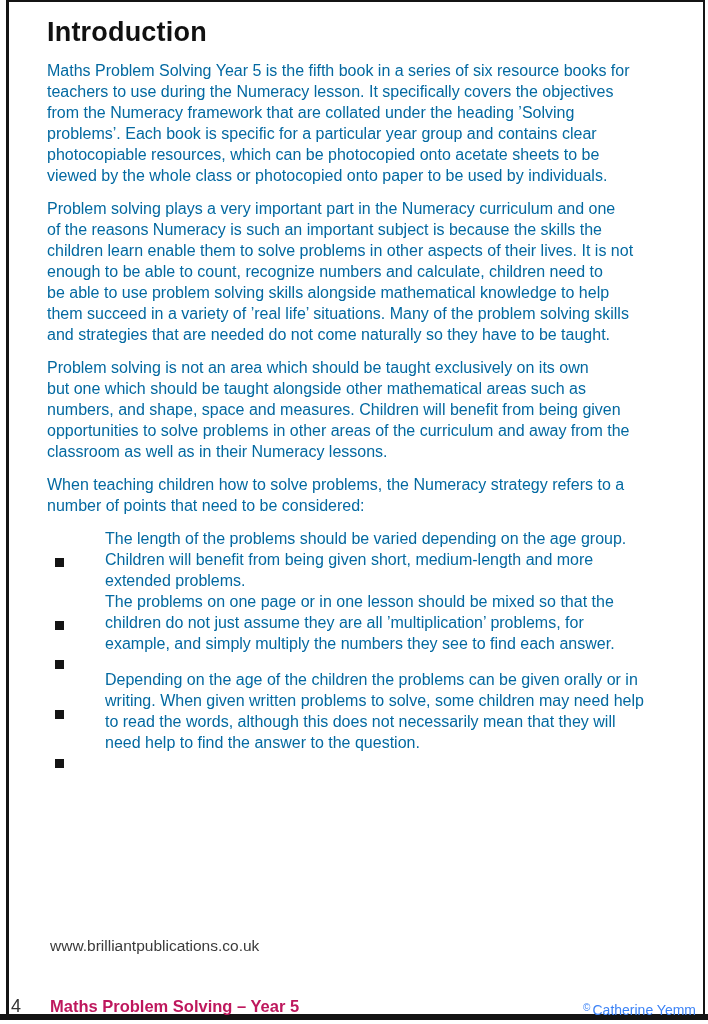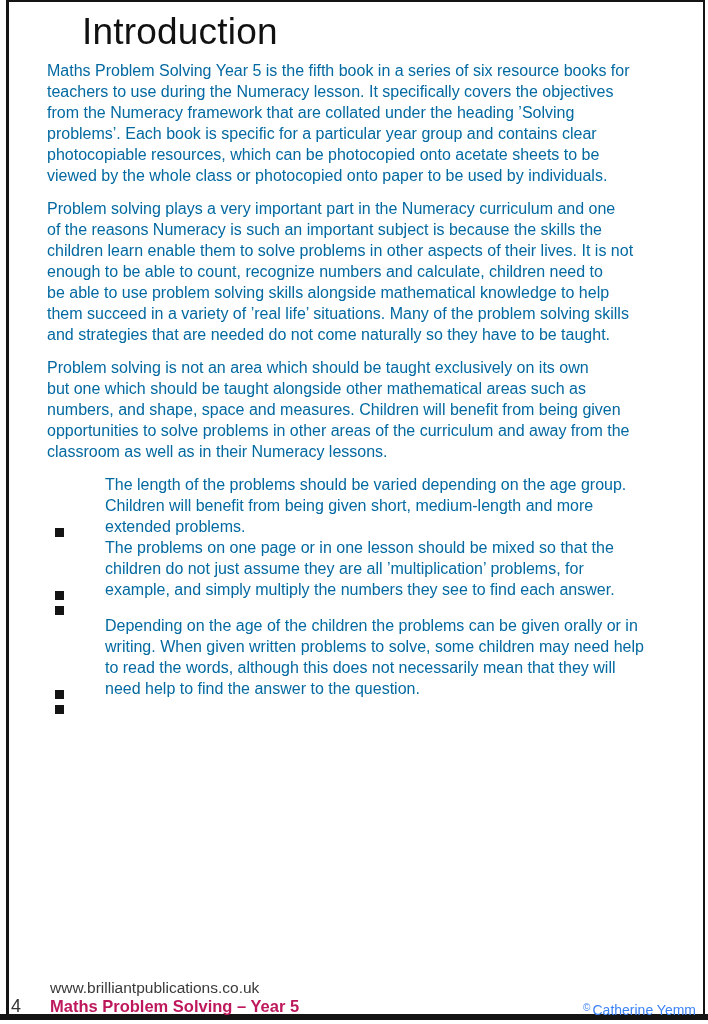--- a/index.html
+++ b/index.html
@@ -31,59 +31,58 @@
   }
 
   .content {
     position: absolute;
     left: 47px; top: 16px;
     width: 640px;
     color: #3a3a3a;
   }
 
   h1.page-title {
-    font-size: 37px;
+    font-size: 27px;
     line-height: 32px;
-    font-weight: 400;
+    font-weight: 700;
     color: #111111;
     letter-spacing: 0.2px;
     margin-bottom: 4px;
-    margin-left: 35px;
   }
 
   .body-text {
     font-size: 16px;
     line-height: 21px;
     white-space: pre;
     color: #0369a1;
   }
 
   p.para { margin-top: 12px; }
 
   ul.bullet-list {
     list-style: none;
     margin-top: 12px;
   }
   li.bullet-item {
     display: flex;
-    align-items: flex-end;
+    align-items: center;
   }
   .bullet-square {
     flex: 0 0 auto;
     width: 9px; height: 9px;
     background: #141414;
     margin: 6px 0 0 8px;
   }
   .bullet-text {
     margin-left: 41px;
   }
 
   .footer-url {
     position: absolute;
-    left: 50px; top: 978px;
+    left: 50px; top: 936px;
     font-size: 15.5px;
     line-height: 19px;
     color: #3a3a3a;
   }
   .footer-book-title {
     position: absolute;
     left: 50px; top: 997px;
     font-size: 16.5px;
     line-height: 19px;
     font-weight: 700;
@@ -131,20 +130,22 @@
 children learn enable them to solve problems in other aspects of their lives. It is not
 enough to be able to count, recognize numbers and calculate, children need to
 be able to use problem solving skills alongside mathematical knowledge to help
 them succeed in a variety of ’real life’ situations. Many of the problem solving skills
 and strategies that are needed do not come naturally so they have to be taught.</p>
     <p class="para body-text">Problem solving is not an area which should be taught exclusively on its own
 but one which should be taught alongside other mathematical areas such as
 numbers, and shape, space and measures. Children will benefit from being given
 opportunities to solve problems in other areas of the curriculum and away from the
 classroom as well as in their Numeracy lessons.</p>
+    <p class="para body-text">When teaching children how to solve problems, the Numeracy strategy refers to a
+number of points that need to be considered:</p>
 
     <ul class="bullet-list">
       <li class="bullet-item">
         <span class="bullet-square"></span>
         <span class="bullet-text body-text">The length of the problems should be varied depending on the age group.
 Children will benefit from being given short, medium-length and more
 extended problems.</span>
       </li>
       <li class="bullet-item">
         <span class="bullet-square"></span>

